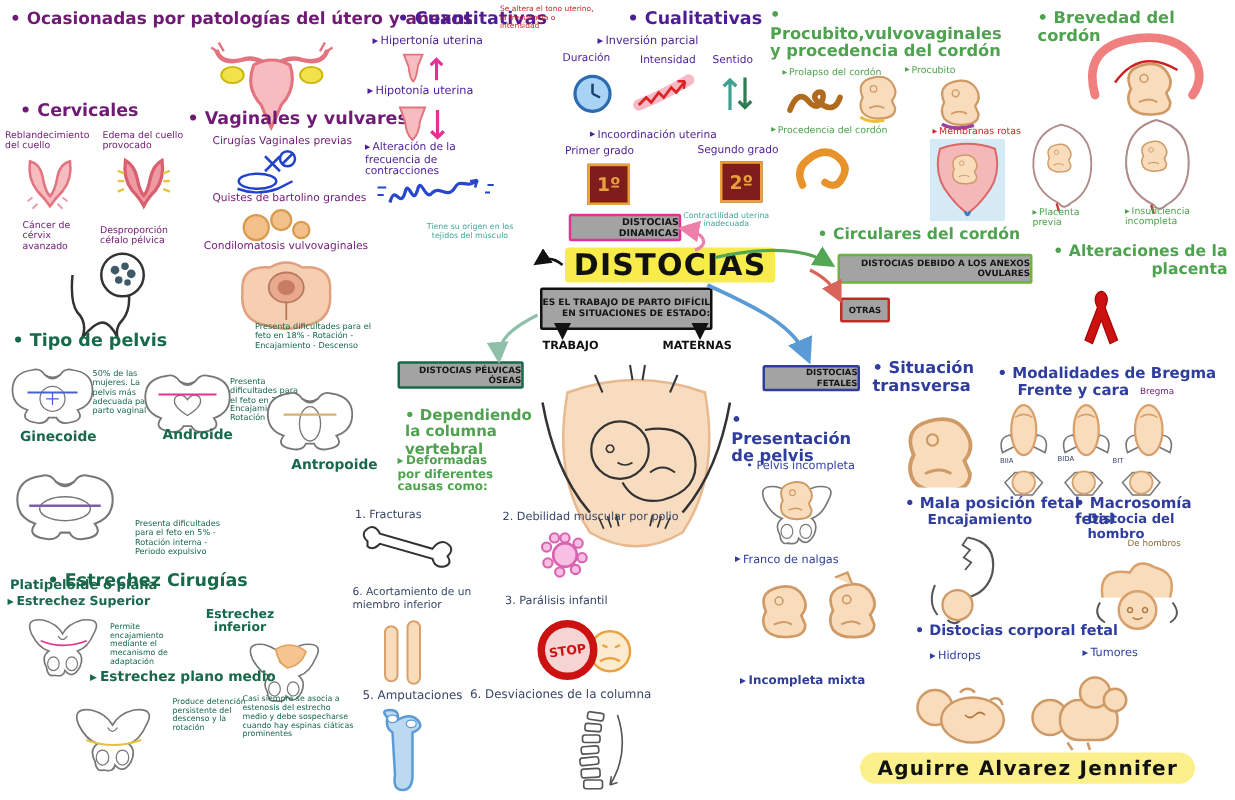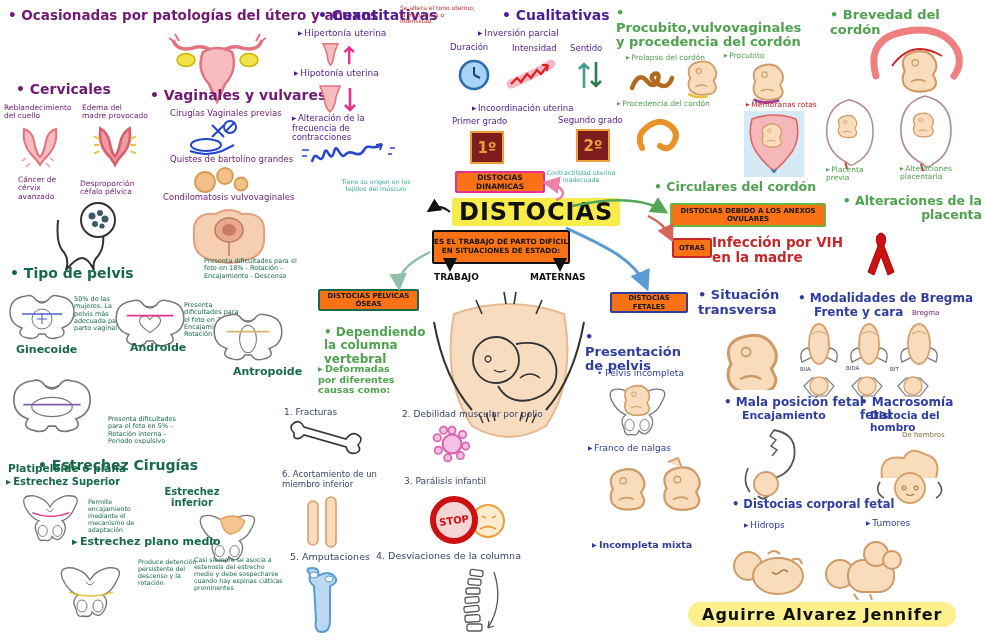--- a/index.html
+++ b/index.html
@@ -4,22 +4,22 @@
 <style>
   html,body{margin:0;padding:0;background:#fff}
   .canvas{position:relative;width:988px;height:640px;background:#fff;overflow:hidden;
           font-family:"DejaVu Sans",sans-serif}
   .t{position:absolute;line-height:1.12}
   .or{color:#701a75}.pk{color:#4c1d95}.gr{color:#4FA24F}.dg{color:#17694A}
   .bl{color:#2F3D9E}.rd{color:#C62828}.tl{color:#3FA99B}.nv{color:#3A4668}.bn{color:#8A6D3B}
   .bold{font-weight:bold}
   .b::before{content:"• "}
   .tr::before{content:"\25B6\00a0";font-size:.65em;vertical-align:15%}
-  .box{position:absolute;background:#f97316;border:2.5px solid #333;color:#151515;font-weight:bold;
-       display:flex;align-items:center;justify-content:center;text-align:center;line-height:1.2;border-radius:2px}
+  .box{position:absolute;background:#a3a3a3;border:2.5px solid #333;color:#151515;font-weight:bold;
+       display:flex;align-items:center;justify-content:center;text-align:right;line-height:1.2;border-radius:2px}
   .main-title{position:absolute;background:#F7EC4A;color:#111;font-weight:800;font-size:24px;
        padding:0 7px;border-radius:3px;letter-spacing:1px}
   .sig{position:absolute;background:#FBF08C;border-radius:16px;padding:3px 14px;font-size:16px;
        font-weight:bold;color:#111;letter-spacing:1px}
   .gradebox{position:absolute;border:2.5px solid #E8A13C;color:#E8A13C;font-weight:bold;font-size:15px;
        display:flex;align-items:center;justify-content:center;background:#7f1d1d}
   svg.d{position:absolute}
   svg.ov{position:absolute;left:0;top:0;pointer-events:none}
 </style>
 </head>
@@ -58,21 +58,21 @@
   <path d="M53 32 Q65 22 77 26 Q93 30 97 18" fill="none" stroke="#E2737F" stroke-width="3.5"></path>
   <path d="M4 16 l6 4 M10 12 l4 7" stroke="#E2737F" stroke-width="2" fill="none"></path>
   <path d="M101 16 l-6 4 M95 12 l-4 7" stroke="#E2737F" stroke-width="2" fill="none"></path>
   <ellipse cx="21" cy="38" rx="9" ry="6.5" fill="#F2E24A" stroke="#C9B500" stroke-width="1.5"></ellipse>
   <ellipse cx="84" cy="38" rx="9" ry="6.5" fill="#F2E24A" stroke="#C9B500" stroke-width="1.5"></ellipse>
   <path d="M38 30 Q52 22 67 30 Q73 48 60 62 Q56 72 52 80 Q48 72 44 62 Q31 48 38 30 Z" fill="#F6BCC0" stroke="#E2737F" stroke-width="2.5"></path>
 </svg>
 
 <div class="t or bold b" style="left:16px;top:82px;font-size:14px">Cervicales</div>
 <div class="t or" style="left:4px;top:104px;width:76px;font-size:7.5px">Reblandecimiento del cuello</div>
-<div class="t or" style="left:82px;top:104px;width:66px;font-size:7.5px">Edema del madre provocado</div>
+<div class="t or" style="left:82px;top:104px;width:66px;font-size:7.5px">Edema del cuello provocado</div>
 <svg class="d" style="left:18px;top:122px" width="44" height="48" viewBox="0 0 44 46">
   <path d="M6 6 Q14 8 16 18 Q18 30 22 34 Q26 30 28 18 Q30 8 38 6 Q40 20 32 30 Q26 36 22 42 Q18 36 12 30 Q4 20 6 6 Z" fill="#F6BCC0" stroke="#E2737F" stroke-width="2"></path>
   <path d="M4 38 l4 -3 M8 44 l4 -4 M36 38 l-4 -3 M32 44 l-4 -4" stroke="#E9A" stroke-width="1.5" fill="none"></path>
 </svg>
 <svg class="d" style="left:92px;top:122px" width="46" height="48" viewBox="0 0 44 46">
   <path d="M8 6 Q15 10 17 20 Q19 30 22 33 Q25 30 27 20 Q29 10 36 6 Q38 20 31 29 Q25 35 22 41 Q19 35 13 29 Q6 20 8 6 Z" fill="#EE9AA2" stroke="#D95F6E" stroke-width="2.5"></path>
   <path d="M2 14 l5 2 M2 22 l5 0 M2 30 l5 -2 M42 14 l-5 2 M42 22 l-5 0 M42 30 l-5 -2" stroke="#E8C13C" stroke-width="1.8" fill="none"></path>
 </svg>
 <div class="t or" style="left:18px;top:176px;width:52px;font-size:7.5px">Cáncer de cérvix avanzado</div>
 <div class="t or" style="left:80px;top:180px;width:70px;font-size:7.5px">Desproporción céfalo pélvica</div>
@@ -253,21 +253,21 @@
   <path d="M54 22 l4 2 M68 22 l-4 2 M52 35 Q60 30 68 35" stroke="#E8A13C" stroke-width="1.8" fill="none"></path>
   <circle cx="26" cy="26" r="21" fill="#F7D4D4" stroke="#CC1111" stroke-width="6"></circle>
   <text x="26" y="30" text-anchor="middle" font-size="10" font-weight="bold" fill="#CC1111" transform="rotate(-8 26 26)">STOP</text>
 </svg>
 <div class="t nv" style="left:290px;top:552px;font-size:9.5px">5. Amputaciones</div>
 <svg class="d" style="left:300px;top:566px" width="55" height="70" viewBox="0 0 55 70">
   <path d="M10 8 Q4 2 12 2 Q20 2 18 10 Q28 4 34 10 Q40 16 30 20 L30 54 Q30 66 22 66 Q14 66 16 54 L14 20 Q8 16 10 8 Z" fill="#BCD9F2" stroke="#5B9BD5" stroke-width="2"></path>
   <ellipse cx="14" cy="9" rx="4" ry="3" fill="#fff" stroke="#5B9BD5" stroke-width="1"></ellipse>
   <ellipse cx="29" cy="13" rx="4" ry="3" fill="#fff" stroke="#5B9BD5" stroke-width="1"></ellipse>
 </svg>
-<div class="t nv" style="left:376px;top:551px;font-size:9.5px">4. Desviaciones de la columna</div>
+<div class="t nv" style="left:376px;top:551px;font-size:9.5px">6. Desviaciones de la columna</div>
 <svg class="d" style="left:452px;top:566px" width="55" height="70" viewBox="0 0 55 70">
   <g fill="#fff" stroke="#555" stroke-width="1.3">
     <rect x="18" y="4" width="13" height="6" rx="2" transform="rotate(8 24 7)"></rect>
     <rect x="16" y="13" width="13" height="6" rx="2" transform="rotate(4 22 16)"></rect>
     <rect x="14" y="22" width="14" height="6" rx="2"></rect>
     <rect x="13" y="31" width="14" height="6" rx="2" transform="rotate(-4 20 34)"></rect>
     <rect x="12" y="40" width="15" height="6" rx="2" transform="rotate(-6 19 43)"></rect>
     <rect x="13" y="49" width="15" height="7" rx="2" transform="rotate(-3 20 52)"></rect>
     <rect x="15" y="58" width="15" height="7" rx="2"></rect>
   </g>
@@ -305,27 +305,26 @@
   <path d="M30 42 Q50 14 80 32" stroke="#C22" stroke-width="2" fill="none"></path>
   <use href="#fetus" transform="translate(28 22) scale(1.05)"></use>
 </svg>
 <svg class="d" style="left:818px;top:96px" width="62" height="74" viewBox="0 0 64 80">
       <use href="#sac"></use>
     </svg>
 <svg class="d" style="left:893px;top:92px" width="64" height="80" viewBox="0 0 64 80">
       <use href="#sac"></use>
     </svg>
 <div class="t gr tr" style="left:826px;top:166px;width:44px;font-size:7.5px">Placenta previa</div>
-<div class="t gr tr" style="left:900px;top:165px;width:62px;font-size:7.5px">Alteraciones placentaria</div>
+<div class="t gr tr" style="left:900px;top:165px;width:62px;font-size:7.5px">Insuficiencia incompleta</div>
 
 <div class="t gr bold b" style="left:654px;top:180px;font-size:12.5px">Circulares del cordón</div>
 <div class="box" style="left:670px;top:203px;width:152px;height:20px;border-color:#6DB33F;font-size:7px">DISTOCIAS DEBIDO A LOS ANEXOS OVULARES</div>
 <div class="t gr bold b" style="left:842px;top:194px;width:140px;font-size:12.5px;text-align:right">Alteraciones de la placenta</div>
 <div class="box" style="left:672px;top:238px;width:36px;height:16px;border-color:#C62828;font-size:6.8px">OTRAS</div>
-<div class="t rd bold" style="left:712px;top:235px;width:140px;font-size:13.5px">Infección por VIH en la madre</div>
 <svg class="d" style="left:864px;top:228px" width="34" height="52" viewBox="0 0 34 52">
   <path d="M13 8 Q17 2 21 8 Q23 12 20 18 L30 44 L24 47 L17 28 L10 47 L4 44 L14 18 Q11 12 13 8 Z" fill="#C11" stroke="#A00" stroke-width="1"></path>
 </svg>
 
 <div class="box" style="left:610px;top:292px;width:74px;height:17px;border-color:#2F3D9E;font-size:6.8px">DISTOCIAS FETALES</div>
 <div class="t bl bold b" style="left:698px;top:288px;width:92px;font-size:13px">Situación transversa</div>
 <svg class="d" style="left:706px;top:326px" width="95" height="64" viewBox="0 0 95 64">
   <use href="#fetus" transform="translate(4 2) scale(1.5)"></use>
 </svg>
 <div class="t bl bold b" style="left:585px;top:330px;width:92px;font-size:13px">Presentación de pelvis</div>

